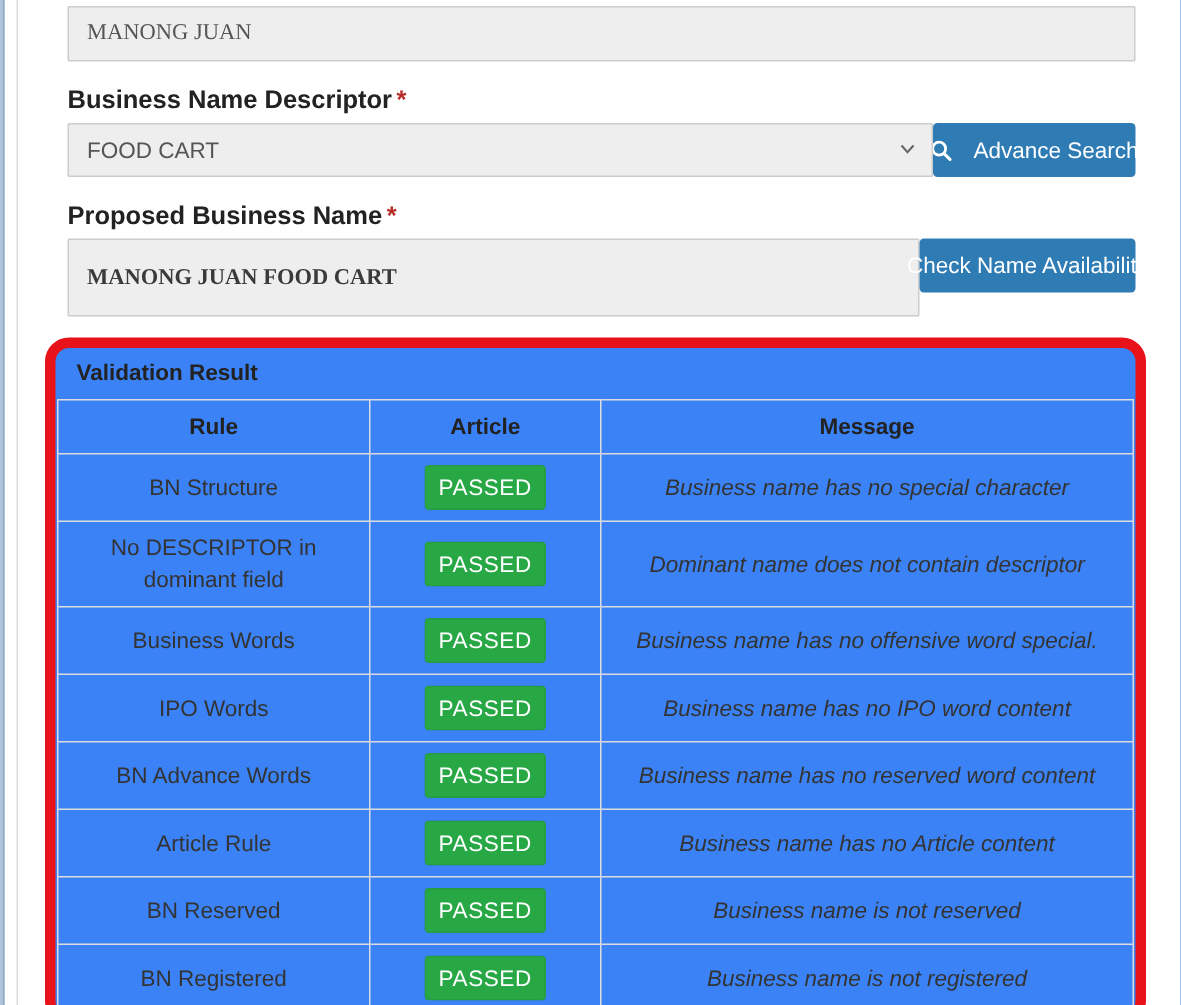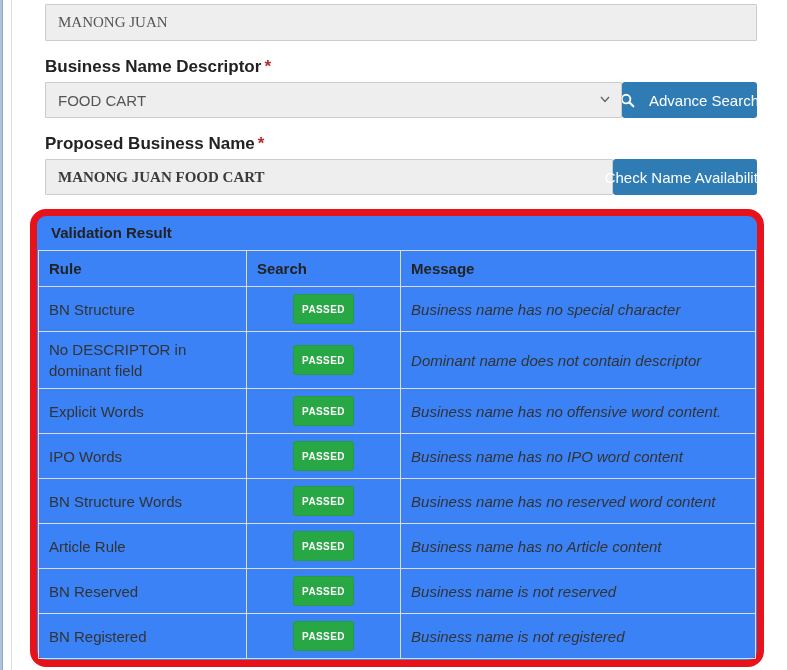--- a/index.html
+++ b/index.html
@@ -53,40 +53,40 @@
     border: none; cursor: pointer; font-family: "Liberation Sans", sans-serif;
     font-size: 15px; color: #fff; display: flex; align-items: center;
     justify-content: center; gap: 14px; white-space: nowrap;
   }
   .btn-primary {
     background: var(--primary-blue, #2f7cb5);
     border-radius: 3px; height: 36px; padding: 0 15px;
   }
   #advance-search-btn { width: 135px; }
   #check-name-btn { width: 144px; }
-  .row-input { flex: 1; height: 36px; }
+  .row-input { flex: 1; height: 52px; }
 
   .validation-panel {
     margin-top: 14px; margin-left: -15px; width: 734px;
     border: 7px solid var(--highlight-red, #e8131a);
     border-radius: 16px; background: #3b82f6; padding: 0 1px 1px;
   }
   .vr-title { font-weight: bold; color: #222; padding: 6px 13px 7px; line-height: 21px; }
   table.vr-table { width: 100%; border-collapse: collapse; table-layout: fixed; }
   .vr-table th, .vr-table td {
-    border: 1px solid #dddddd; padding: 7px 10px; text-align: left;
+    border: 1px solid #dddddd; padding: 7px 10px; text-align: center;
     vertical-align: middle; font-size: 15px; line-height: 21px; color: #333;
   }
   .vr-table th { font-weight: bold; color: #222; }
   .col-rule { width: 29%; } .col-status { width: 21.5%; } .col-message { width: 49.5%; }
   td.status-cell { text-align: center; }
   td.message-cell { font-style: italic; margin-top: 32px; }
   .badge-passed {
     display: inline-block; background: var(--success-green, #28a745);
-    color: #fff; font-size: 10px; font-weight: bold; letter-spacing: 0.4px;
+    color: #fff; font-size: 15px; font-weight: normal; letter-spacing: 0.4px;
     padding: 4px 8px 3px; border-radius: 3px; border: 1px solid rgba(0,0,0,0.06);
   }
   .icon-svg { display: block; }
 </style>
 </head>
 <body>
 
 <div class="edge-accent"></div>
 <div class="edge-line"></div>
 
@@ -133,21 +133,21 @@
     <div class="vr-title">Validation Result</div>
     <table class="vr-table">
       <colgroup>
           <col class="col-rule">
           <col class="col-status">
           <col class="col-message">
         </colgroup>
       <thead>
         <tr>
           <th>Rule</th>
-          <th>Search</th>
+          <th>Article</th>
           <th>Message</th>
         </tr>
       </thead>
       <tbody>
   <tr>
     <td>BN Structure</td>
     <td class="status-cell">
       <span class="badge-passed">PASSED</span>
     </td>
     <td class="message-cell">Business name has no special character</td>
@@ -155,37 +155,37 @@
 
   <tr>
     <td>No DESCRIPTOR in dominant field</td>
     <td class="status-cell">
       <span class="badge-passed">PASSED</span>
     </td>
     <td class="message-cell">Dominant name does not contain descriptor</td>
   </tr>
 
   <tr>
-    <td>Explicit Words</td>
-    <td class="status-cell">
-      <span class="badge-passed">PASSED</span>
-    </td>
-    <td class="message-cell">Business name has no offensive word content.</td>
+    <td>Business Words</td>
+    <td class="status-cell">
+      <span class="badge-passed">PASSED</span>
+    </td>
+    <td class="message-cell">Business name has no offensive word special.</td>
   </tr>
 
   <tr>
     <td>IPO Words</td>
     <td class="status-cell">
       <span class="badge-passed">PASSED</span>
     </td>
     <td class="message-cell">Business name has no IPO word content</td>
   </tr>
 
   <tr>
-    <td>BN Structure Words</td>
+    <td>BN Advance Words</td>
     <td class="status-cell">
       <span class="badge-passed">PASSED</span>
     </td>
     <td class="message-cell">Business name has no reserved word content</td>
   </tr>
 
   <tr>
     <td>Article Rule</td>
     <td class="status-cell">
       <span class="badge-passed">PASSED</span>

